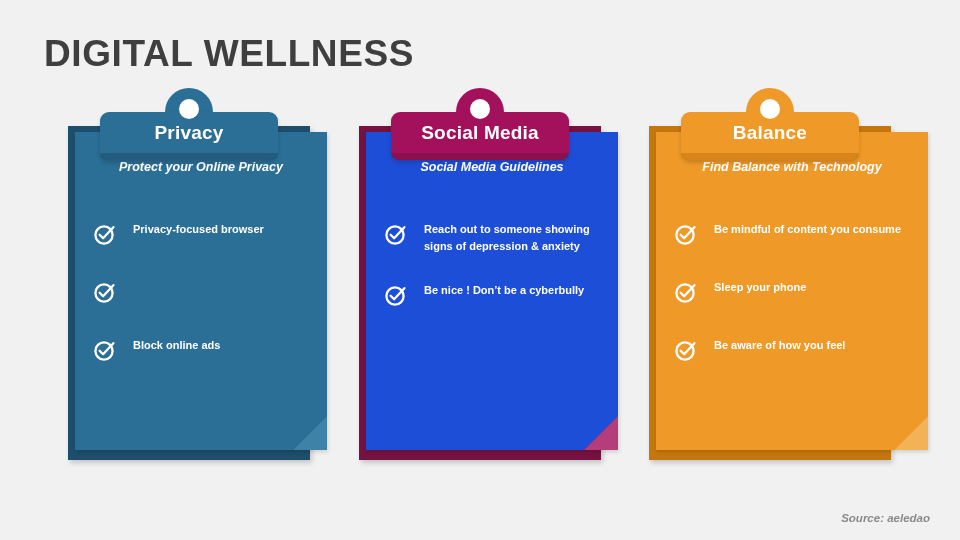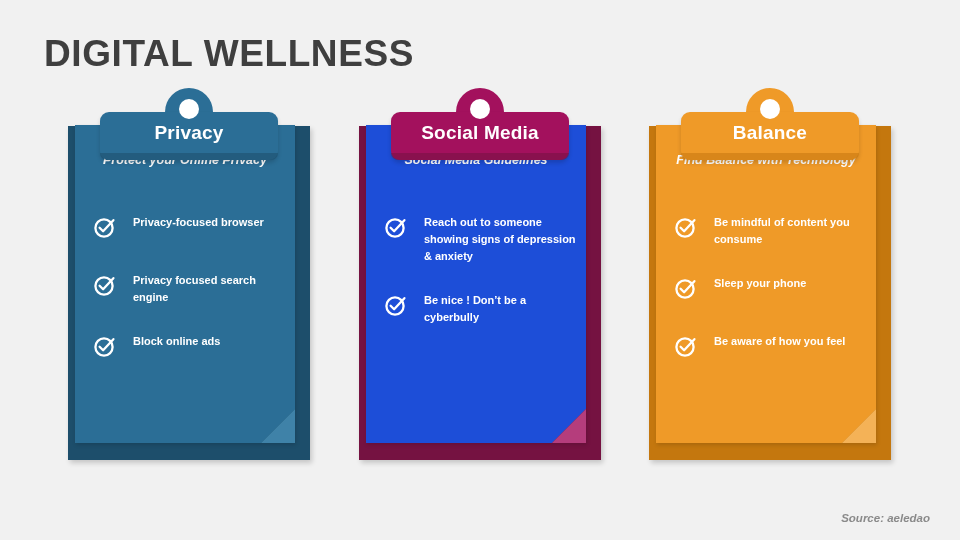--- a/index.html
+++ b/index.html
@@ -67,22 +67,22 @@
     top: 38px;
     width: 242px;
     height: 334px;
     box-shadow: 2px 3px 5px rgba(0,0,0,0.18);
   }
 
   
   .board-paper {
     position: absolute;
     left: 7px;
-    top: 37px;
-    width: 220px;
+    top: 44px;
+    width: 252px;
     height: 318px;
     box-shadow: 1px 2px 4px rgba(0,0,0,0.14);
   }
 
   
   .fold-back {
     position: absolute;
     right: 0;
     bottom: 0;
     width: 0;
@@ -233,21 +233,20 @@
             </span>
             <span class="bullet-text">Privacy-focused browser</span>
           </div>
           <div class="bullet">
             <span class="check-icon">
               <svg width="24" height="24" viewBox="0 0 24 24">
                   <circle cx="11" cy="13" r="8.6" fill="none" stroke="#ffffff" stroke-width="2.3"></circle>
                   <path d="M6.6 12.8 L10.1 16.3 L20.4 5.2" fill="none" stroke="#ffffff" stroke-width="2.3" stroke-linecap="round" stroke-linejoin="round"></path>
                 </svg>
             </span>
-            <span class="bullet-text">Privacy focused search engine</span>
           </div>
           <div class="bullet">
             <span class="check-icon">
               <svg width="24" height="24" viewBox="0 0 24 24">
                   <circle cx="11" cy="13" r="8.6" fill="none" stroke="#ffffff" stroke-width="2.3"></circle>
                   <path d="M6.6 12.8 L10.1 16.3 L20.4 5.2" fill="none" stroke="#ffffff" stroke-width="2.3" stroke-linecap="round" stroke-linejoin="round"></path>
                 </svg>
             </span>
             <span class="bullet-text">Block online ads</span>
           </div>
@@ -300,21 +299,21 @@
       <div class="clip-hole"></div>
       <div class="clip-bar" style="background: rgb(163, 17, 93);">
         <div class="clip-title">Social Media</div>
         <div class="clip-bar-shade" style="background: rgb(117, 18, 65);"></div>
       </div>
     </div>
   </div>
 
   <div class="clipboard c2">
     <div class="board-outer" style="background: rgb(196, 119, 14);"></div>
-    <div class="board-paper" style="background: rgb(239, 154, 40);">
+    <div class="board-paper" style="background: rgb(239, 154, 40); padding-left: 20px;">
       <div class="paper-content">
         <div class="card-subtitle">Find Balance with Technology</div>
         <div class="bullets">
           <div class="bullet">
             <span class="check-icon">
               <svg width="24" height="24" viewBox="0 0 24 24">
                   <circle cx="11" cy="13" r="8.6" fill="none" stroke="#ffffff" stroke-width="2.3"></circle>
                   <path d="M6.6 12.8 L10.1 16.3 L20.4 5.2" fill="none" stroke="#ffffff" stroke-width="2.3" stroke-linecap="round" stroke-linejoin="round"></path>
                 </svg>
             </span>

